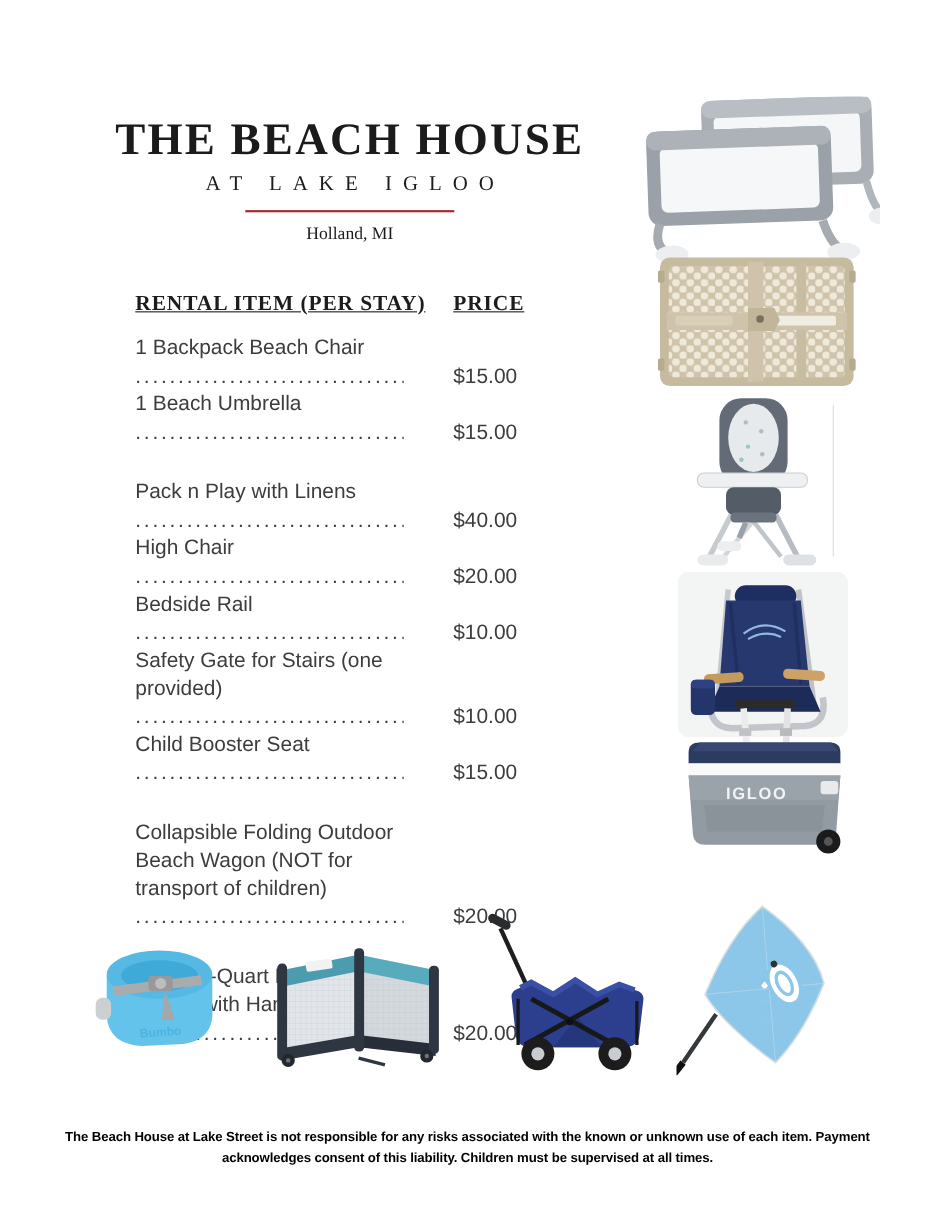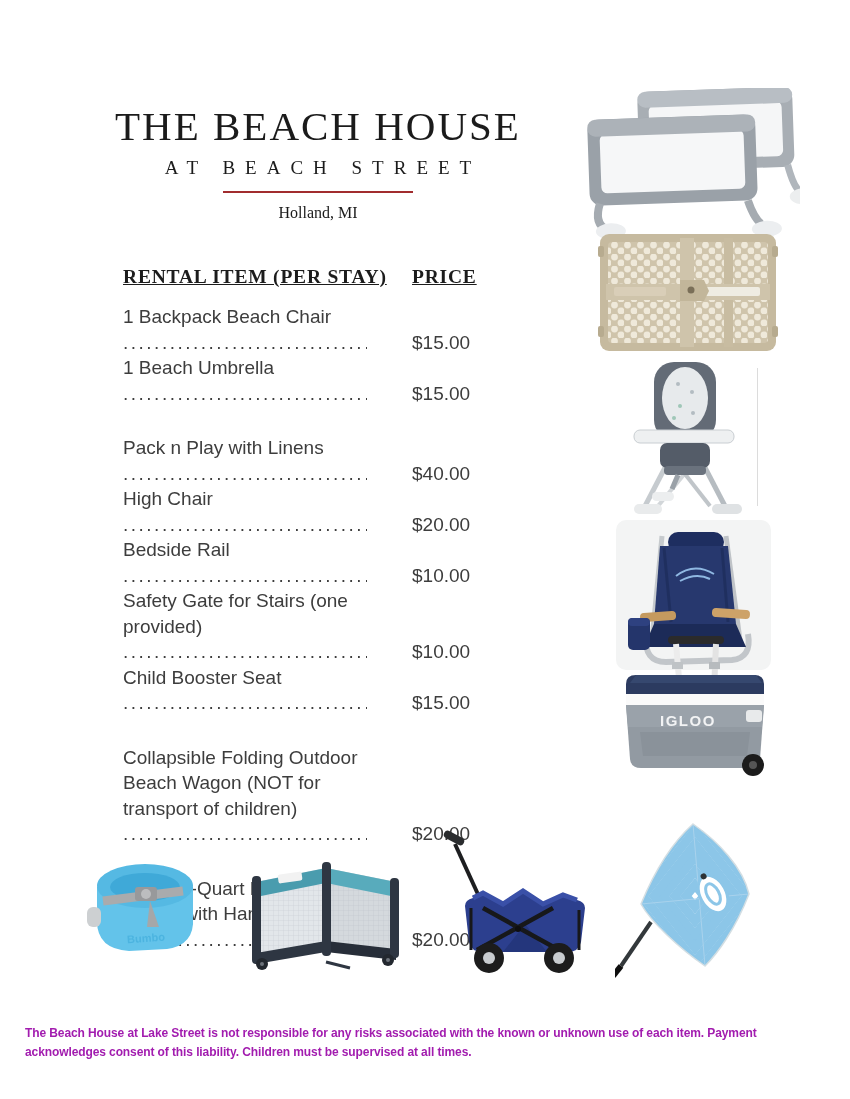--- a/index.html
+++ b/index.html
@@ -2,53 +2,53 @@
 <html><head>
 <meta charset="utf-8">
 <style>
   html,body{margin:0;padding:0;background:#ffffff;}
   .page{
     position:relative;width:850px;height:1099px;background:#ffffff;
     font-family:"Liberation Sans",sans-serif;overflow:hidden;color:#3d3d3d;
   }
   
   .header{position:absolute;left:0;top:102px;width:636px;text-align:center;color:#1b1b1b;}
-  .title{font-family:"Liberation Serif",serif;font-size:41px;letter-spacing:2px;white-space:nowrap;}
+  .title{font-family:"Liberation Serif",serif;font-size:41px;letter-spacing:2px;white-space:nowrap;font-weight:bold;}
   .subtitle{font-family:"Liberation Serif",serif;font-size:19px;letter-spacing:10px;padding-left:10px;margin-top:7px;}
   .rule{width:190px;height:2px;background:#a12c2e;margin:12px auto 0;}
   .location{font-family:"Liberation Serif",serif;font-size:16px;margin-top:11px;}
   
   .rental{position:absolute;left:123px;top:266px;width:354px;font-size:19px;}
   .thead{display:flex;font-family:"Liberation Serif",serif;font-weight:bold;font-size:19.5px;
          letter-spacing:.8px;color:#1c1c1c;margin-bottom:16px;}
   .thead .c1{flex:1;text-decoration:underline;}
   .thead .c2{width:65px;padding-left:10px;text-decoration:underline;}
   .grp{margin-bottom:29px;}
   .row{display:flex;align-items:flex-end;line-height:25.5px;gap:35px;}
   .lbl{flex:1;overflow:hidden;}
   .lbl .t::after{content:" ..............................................................................................................";letter-spacing:2.5px;}
   .price{width:65px;padding-left:10px;line-height:25.5px;white-space:nowrap;}
   
   .note{position:absolute;left:104px;top:727px;width:504px;text-align:center;
         font-size:18.5px;line-height:29px;color:#7d4b4b;}
-  .disclaimer{position:absolute;left:25px;top:1024px;width:800px;
-        font-size:12px;line-height:19px;font-weight:600;color:#a21caf;letter-spacing:-.1px;}
+  .disclaimer{position:absolute;left:25px;top:1024px;width:800px;text-align:center;
+        font-size:12px;line-height:19px;font-weight:600;color:#000000;letter-spacing:-.1px;}
   
   .img{position:absolute;}
   .img svg{display:block;width:100%;height:100%;}
   .vline{position:absolute;left:757px;top:368px;width:1px;height:138px;background:#dcdcdc;}
 </style>
 </head>
 <body>
 
 <div class="page">
 
   <div class="header">
     <div class="title">THE BEACH HOUSE</div>
-    <div class="subtitle">AT BEACH STREET</div>
+    <div class="subtitle">AT LAKE IGLOO</div>
     <div class="rule"></div>
     <div class="location">Holland, MI</div>
   </div>
 
   <div class="rental">
     <div class="thead">
       <div class="c1">RENTAL ITEM (PER STAY)</div>
       <div class="c2">PRICE</div>
     </div>
 

